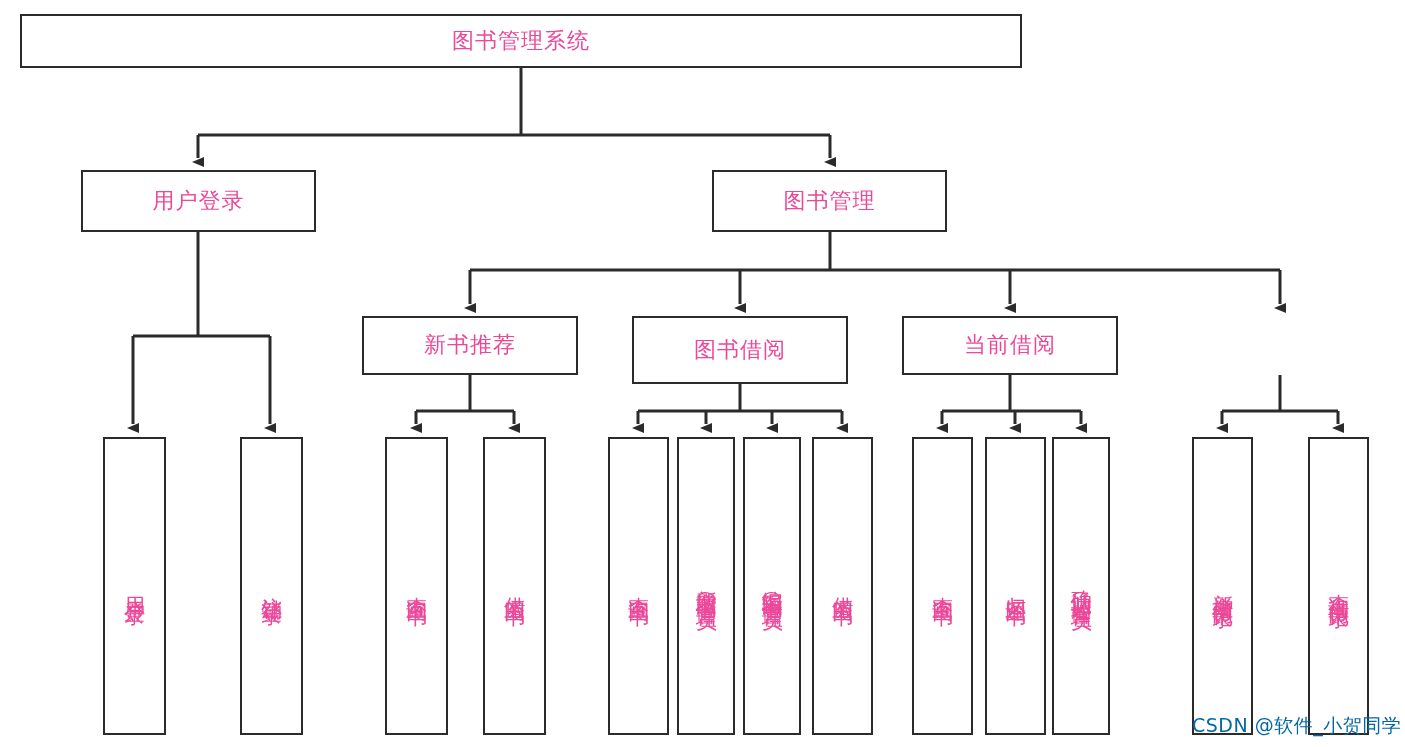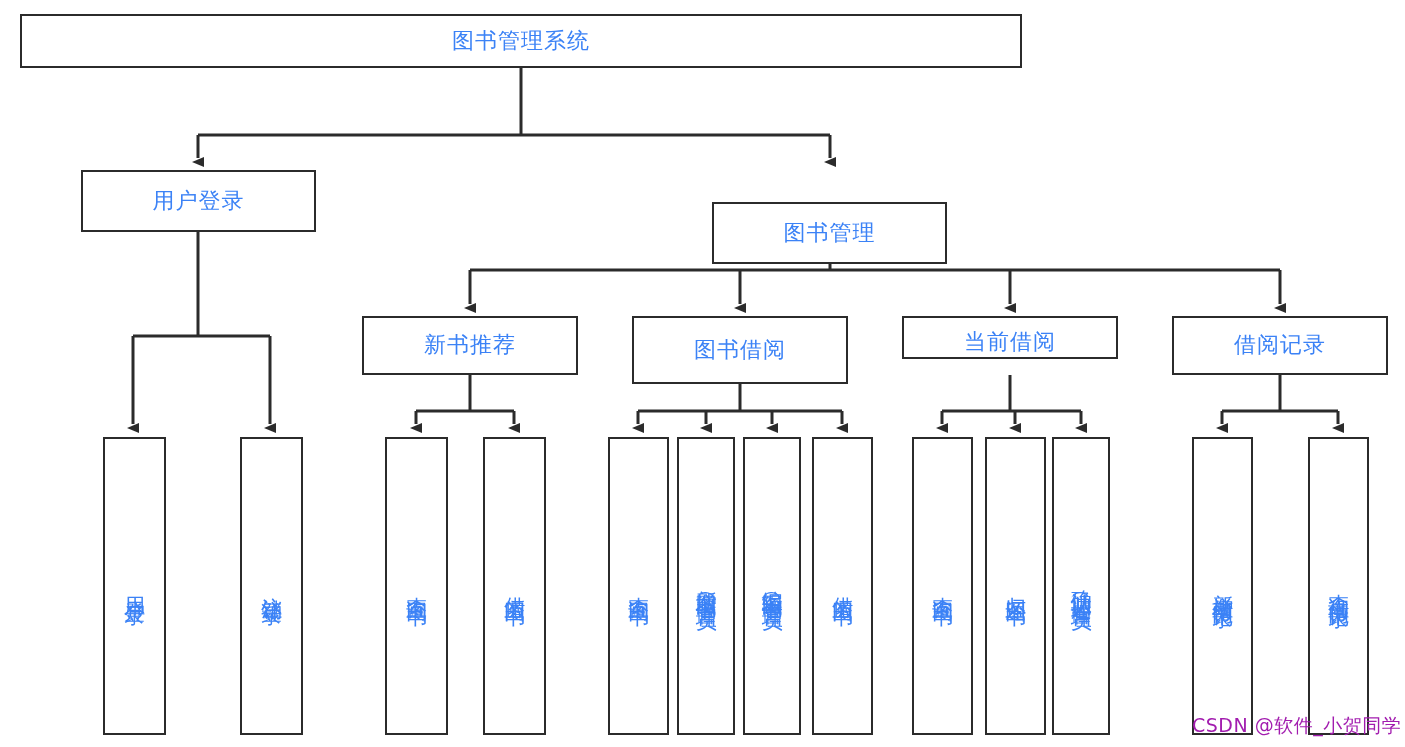--- a/index.html
+++ b/index.html
@@ -27,21 +27,21 @@
     pointer-events: none;
   }
   .node {
     position: absolute;
     box-sizing: border-box;
     background: #ffffff;
     border: 2px solid #2b2b2b;
     display: flex;
     align-items: center;
     justify-content: center;
-    color: #3b82f6;
+    color: #ec4899;
     z-index: 2;
   }
   .node.horiz {
     font-size: 22px;
     letter-spacing: 1px;
     line-height: 1.2;
     padding: 2px 6px;
   }
   .node.vert {
     font-size: 21px;
@@ -51,21 +51,21 @@
     writing-mode: vertical-rl;
     text-orientation: upright;
     letter-spacing: 3px;
     white-space: nowrap;
     display: block;
     text-align: center;
   }
   .watermark {
     position: absolute;
     font-size: 19px;
-    color: #a21caf;
+    color: #0369a1;
     white-space: nowrap;
     z-index: 3;
     letter-spacing: 0.5px;
   }
 </style>
 </head>
 <body>
 
 <div id="canvas">
 
@@ -123,35 +123,32 @@
     </g>
   </svg>
 
   <div class="node horiz" style="left:20px;top:14px;width:1002px;height:54px;">
     <span>图书管理系统</span>
   </div>
 
   <div class="node horiz" style="left:81px;top:170px;width:235px;height:62px;">
     <span>用户登录</span>
   </div>
-  <div class="node horiz" style="left:712px;top:170px;width:235px;height:62px;margin-top:32px;">
+  <div class="node horiz" style="left:712px;top:170px;width:235px;height:62px;">
     <span>图书管理</span>
   </div>
 
   <div class="node horiz" style="left:362px;top:316px;width:216px;height:59px;justify-content:center;">
     <span>新书推荐</span>
   </div>
   <div class="node horiz" style="left:632px;top:316px;width:216px;height:68px;">
     <span>图书借阅</span>
   </div>
-  <div class="node horiz" style="left:902px;top:316px;width:216px;height:43px;align-items:flex-end;">
+  <div class="node horiz" style="left:902px;top:316px;width:216px;height:59px;">
     <span>当前借阅</span>
-  </div>
-  <div class="node horiz" style="left:1172px;top:316px;width:216px;height:59px;">
-    <span>借阅记录</span>
   </div>
 
   <div class="node vert" style="left:103px;top:437px;width:63px;height:298px;">
     <span class="vtext">用户登录</span>
   </div>
   <div class="node vert" style="left:240px;top:437px;width:63px;height:298px;">
     <span class="vtext">注销登录</span>
   </div>
 
   <div class="node vert" style="left:385px;top:437px;width:63px;height:298px;">

